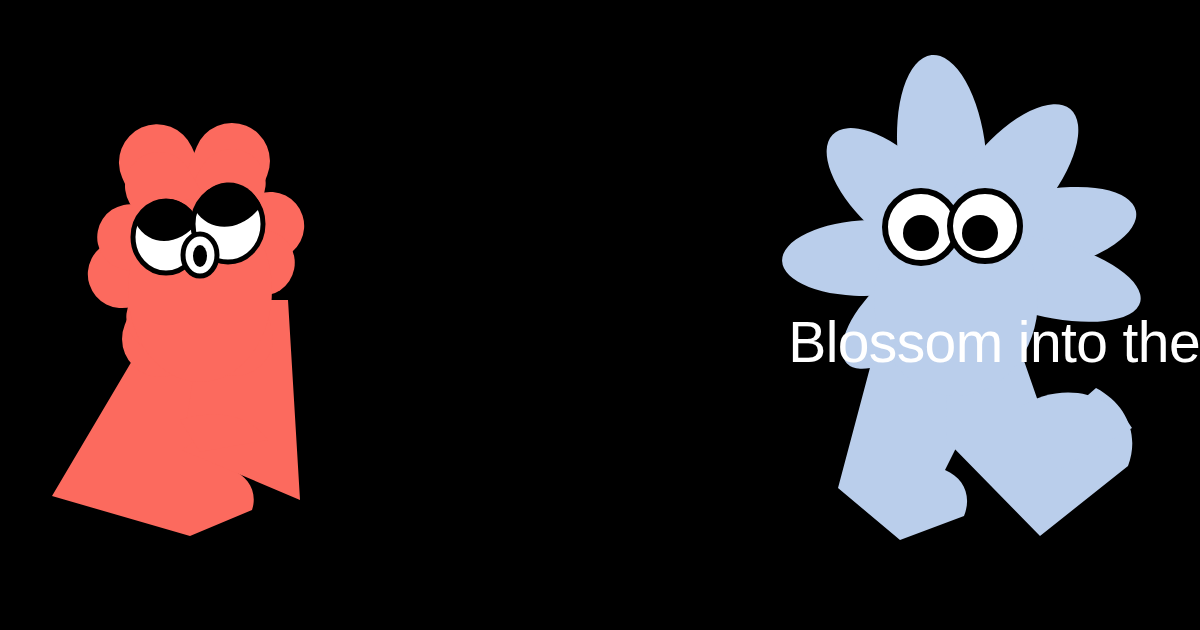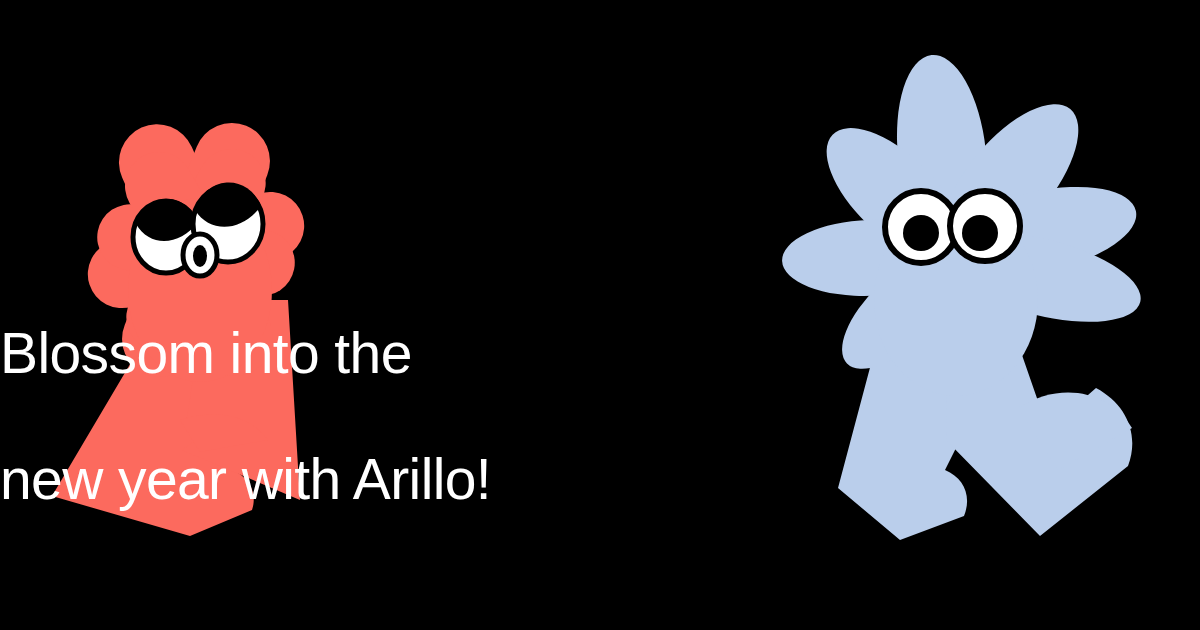--- a/index.html
+++ b/index.html
@@ -8,22 +8,22 @@
     width:1200px;height:630px;
     background:#000000;
     overflow:hidden;
     font-family:"Liberation Sans","DejaVu Sans",sans-serif;
   }
   #stage svg{position:absolute;top:0;left:0;width:1200px;height:630px;display:block;}
 
   .headline{
     position:absolute;
     left:0; right:0;
-    top:259px;
-    text-align:left;
+    top:248px;
+    text-align:right;
     color:#ffffff;
     font-family:"Liberation Sans","DejaVu Sans",sans-serif;
     font-size:57px;
     font-weight:400;
     line-height:63px;
     letter-spacing:-0.6px;
     z-index:5;
     white-space:pre-line;
     pointer-events:none;
   }
@@ -103,16 +103,15 @@
         <circle cx="921" cy="227" r="36" fill="#FFFFFF" stroke="#000000" stroke-width="6"></circle>
         <circle cx="921" cy="233" r="18" fill="#000000"></circle>
         <circle cx="985" cy="226" r="35" fill="#FFFFFF" stroke="#000000" stroke-width="6"></circle>
         <circle cx="980" cy="233" r="18" fill="#000000"></circle>
       </g>
     </g>
   </svg>
 
   <div class="headline">
     <div>Blossom into the</div>
-    <div>new year with Arillo!</div>
   </div>
 
 </div>
 
 </body></html>

